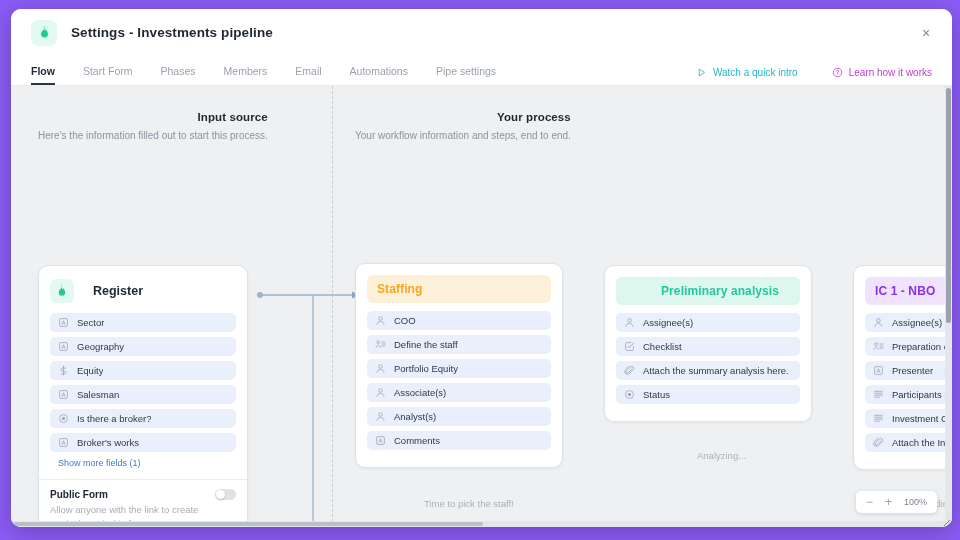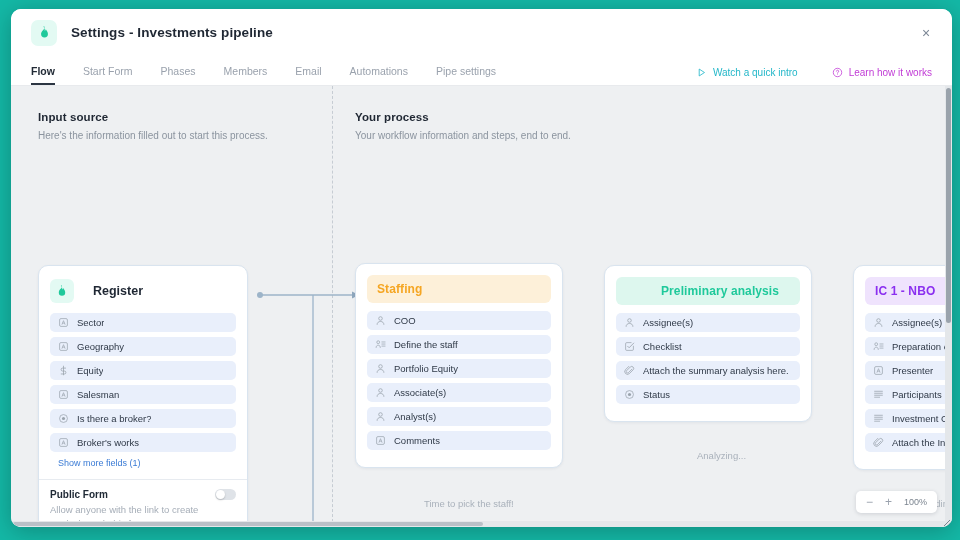--- a/index.html
+++ b/index.html
@@ -6,21 +6,21 @@
   * { box-sizing: border-box; margin: 0; padding: 0; }
   html, body {
     width: 960px; height: 540px;
     font-family: "Liberation Sans", "DejaVu Sans", sans-serif;
     background: #6b7280;
     overflow: hidden;
   }
   #app {
     position: relative;
     width: 960px; height: 540px;
-    background: #14b8a6;
+    background: #8b5cf6;
   }
 
   
   .modal {
     position: absolute;
     left: 11px; top: 9px;
     width: 941px; height: 518px;
     background: #ffffff;
     border-radius: 10px;
     overflow: hidden;
@@ -117,21 +117,21 @@
     overflow: hidden;
   }
   .divider-dashed {
     position: absolute;
     left: 321px; top: 0; bottom: 0;
     width: 0;
     border-left: 1px dashed #c6ccd3;
   }
 
   
-  .col-head { position: absolute; }
+  .col-head { position: absolute; text-align: right; }
   .col-head .ch-title {
     font-size: 11.5px; font-weight: bold; color: #1f2733;
     letter-spacing: .1px;
   }
   .col-head .ch-sub {
     margin-top: 7px;
     font-size: 10px;
     color: #8b949f;
   }
   #head-input   { left: 27px;  top: 25px; }

